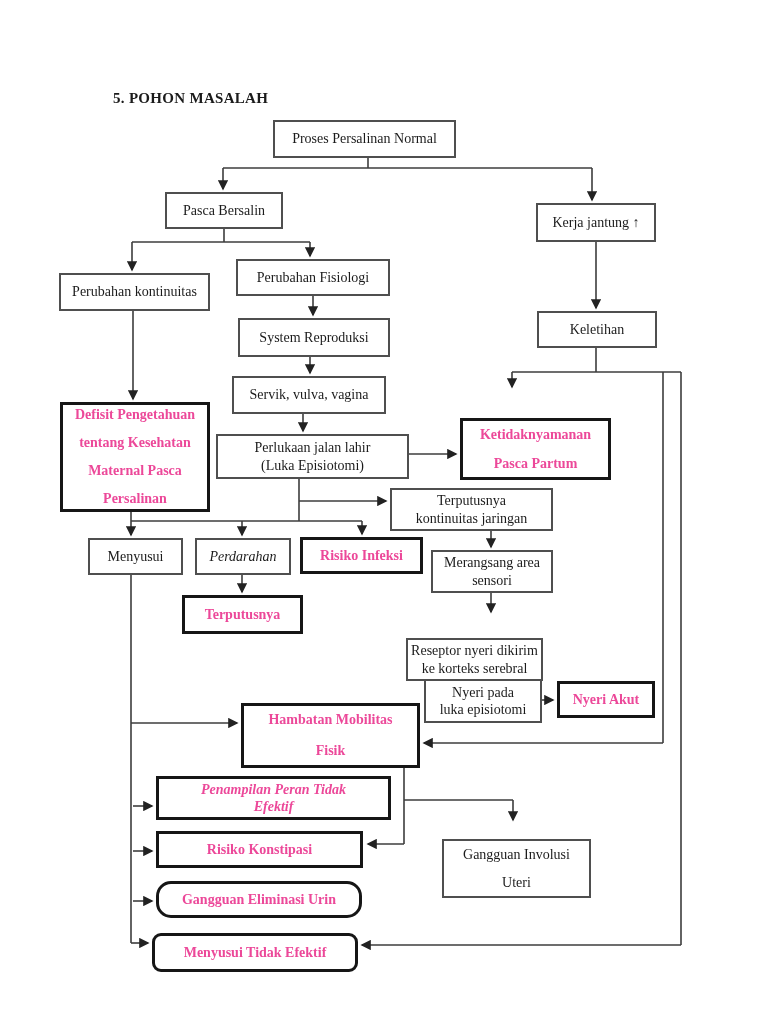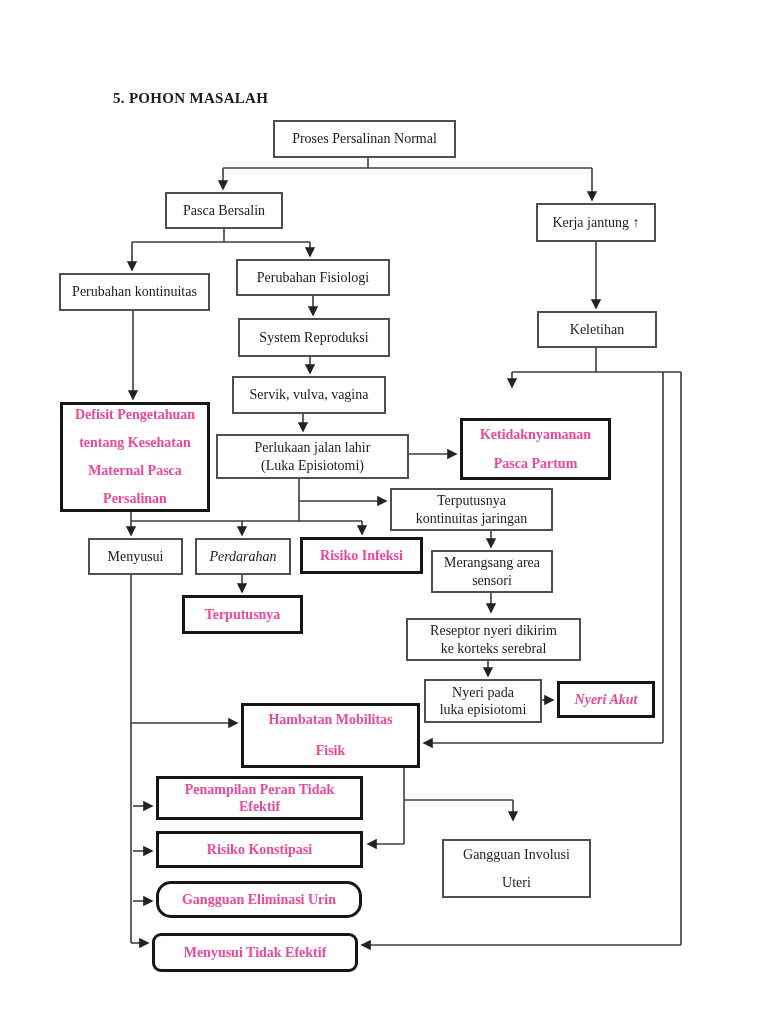--- a/index.html
+++ b/index.html
@@ -103,28 +103,28 @@
       <div class="box bold" style="left: 460px; top: 418px; width: 151px; height: 62px; line-height: 2.1;">Ketidaknyamanan
 Pasca Partum</div>
       <div class="box" style="left: 390px; top: 488px; width: 163px; height: 43px;">Terputusnya
 kontinuitas jaringan</div>
       <div class="box" style="left: 88px; top: 538px; width: 95px; height: 37px;">Menyusui</div>
       <div class="box" style="left: 195px; top: 538px; width: 96px; height: 37px; font-style: italic;">Perdarahan</div>
       <div class="box bold" style="left: 300px; top: 537px; width: 123px; height: 37px;">Risiko Infeksi</div>
       <div class="box bold" style="left: 182px; top: 595px; width: 121px; height: 39px;">Terputusnya</div>
       <div class="box" style="left: 431px; top: 550px; width: 122px; height: 43px;">Merangsang area
 sensori</div>
-      <div class="box" style="left: 406px; top: 618px; width: 175px; height: 43px;">Reseptor nyeri dikirim
+      <div class="box" style="left: 406px; top: 638px; width: 137px; height: 43px;">Reseptor nyeri dikirim
 ke korteks serebral</div>
       <div class="box" style="left: 424px; top: 679px; width: 118px; height: 44px;">Nyeri pada
 luka episiotomi</div>
-      <div class="box bold" style="left: 557px; top: 681px; width: 98px; height: 37px; font-style: italic;">Nyeri Akut</div>
+      <div class="box bold" style="left: 557px; top: 681px; width: 98px; height: 37px;">Nyeri Akut</div>
       <div class="box bold" style="left: 241px; top: 703px; width: 179px; height: 65px; line-height: 2.2;">Hambatan Mobilitas
 Fisik</div>
-      <div class="box bold" style="left: 156px; top: 776px; width: 207px; height: 44px;">Penampilan Peran Tidak
+      <div class="box bold" style="left: 156px; top: 776px; width: 235px; height: 44px; font-style: italic;">Penampilan Peran Tidak
 Efektif</div>
       <div class="box bold" style="left: 156px; top: 831px; width: 207px; height: 37px;">Risiko Konstipasi</div>
       <div class="box bold" style="left: 156px; top: 881px; width: 206px; height: 37px; border-radius: 15px;">Gangguan Eliminasi Urin</div>
       <div class="box bold" style="left: 152px; top: 933px; width: 206px; height: 39px; border-radius: 9px;">Menyusui Tidak Efektif</div>
       <div class="box" style="left: 442px; top: 823px; width: 149px; height: 59px; line-height: 2; margin-top: 16px;">Gangguan Involusi
 Uteri</div>
     </div>
 </div>
 
 </body></html>

